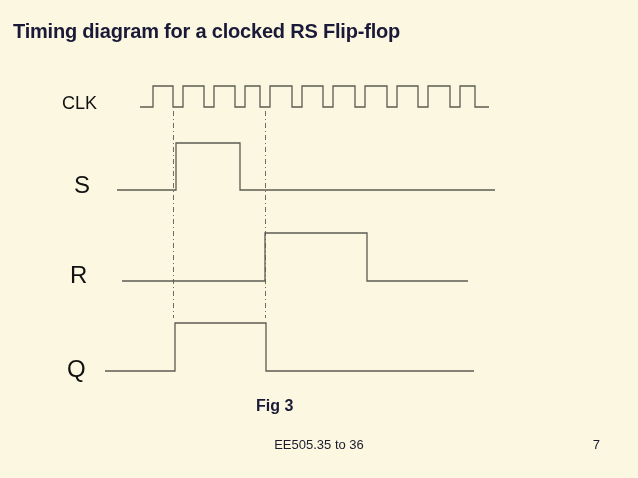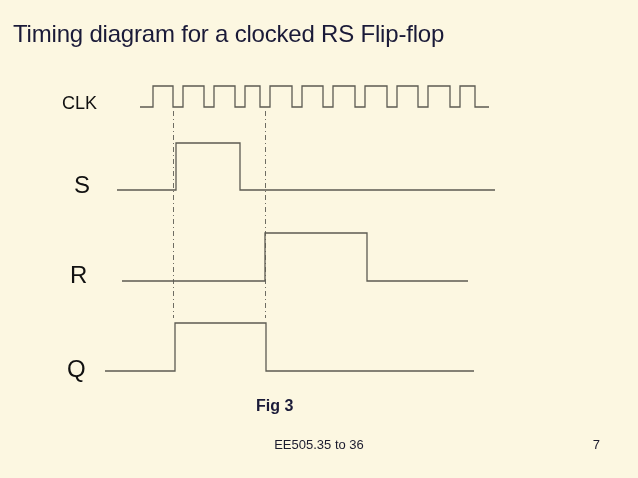--- a/index.html
+++ b/index.html
@@ -16,22 +16,22 @@
     position:relative;
     width:638px;height:478px;
     background:var(--bg);
     overflow:hidden;
     font-family:"Liberation Sans", sans-serif;
   }
   .title{
     position:absolute;
     left:13px;top:20px;
     width:610px;
-    font-size:24px;
-    font-weight:normal;
+    font-size:20px;
+    font-weight:bold;
     letter-spacing:-0.2px;
     color:var(--title);
     white-space:nowrap;
   }
   .diagram{
     position:absolute;
     left:0;top:0;
     width:638px;height:478px;
   }
   .caption{

